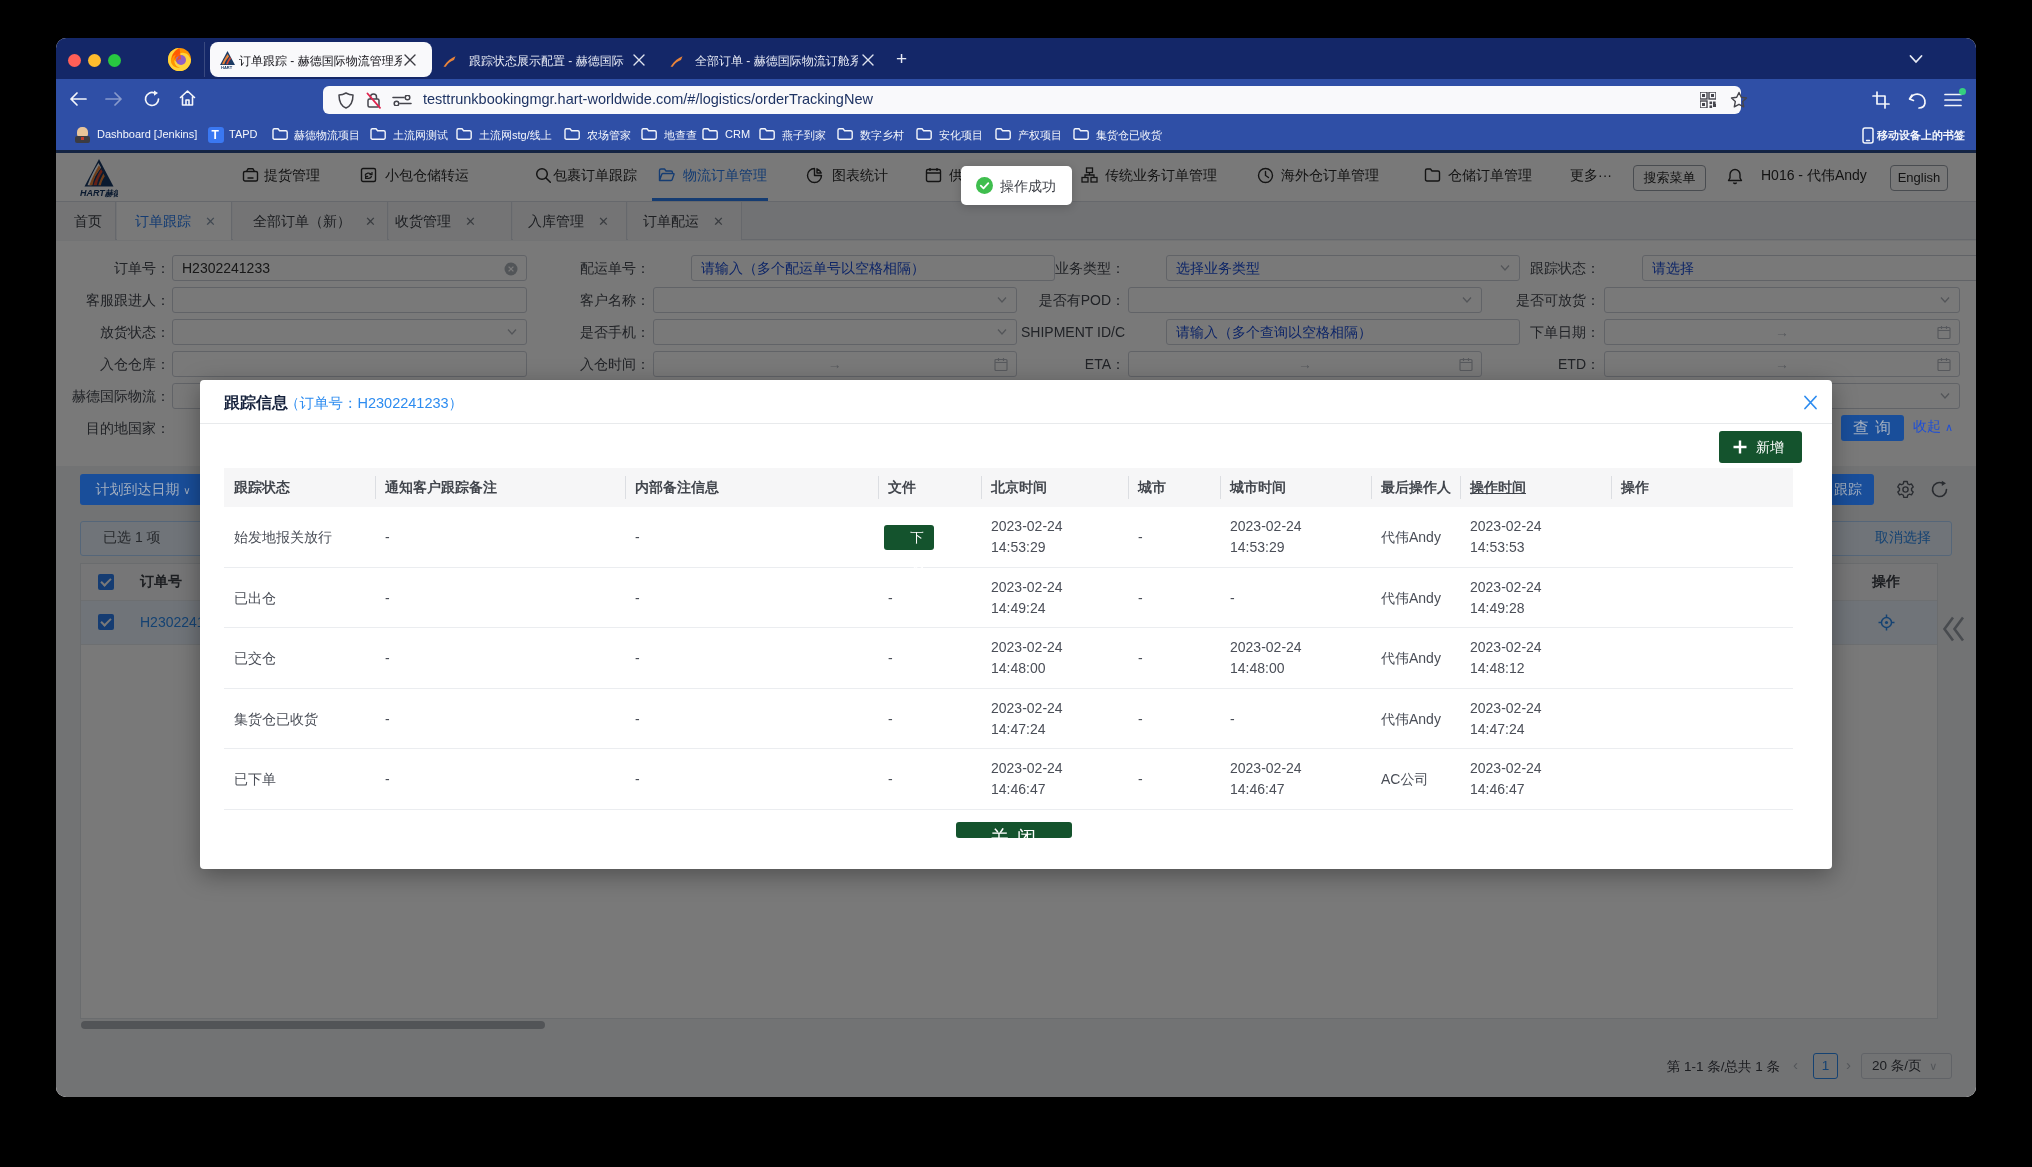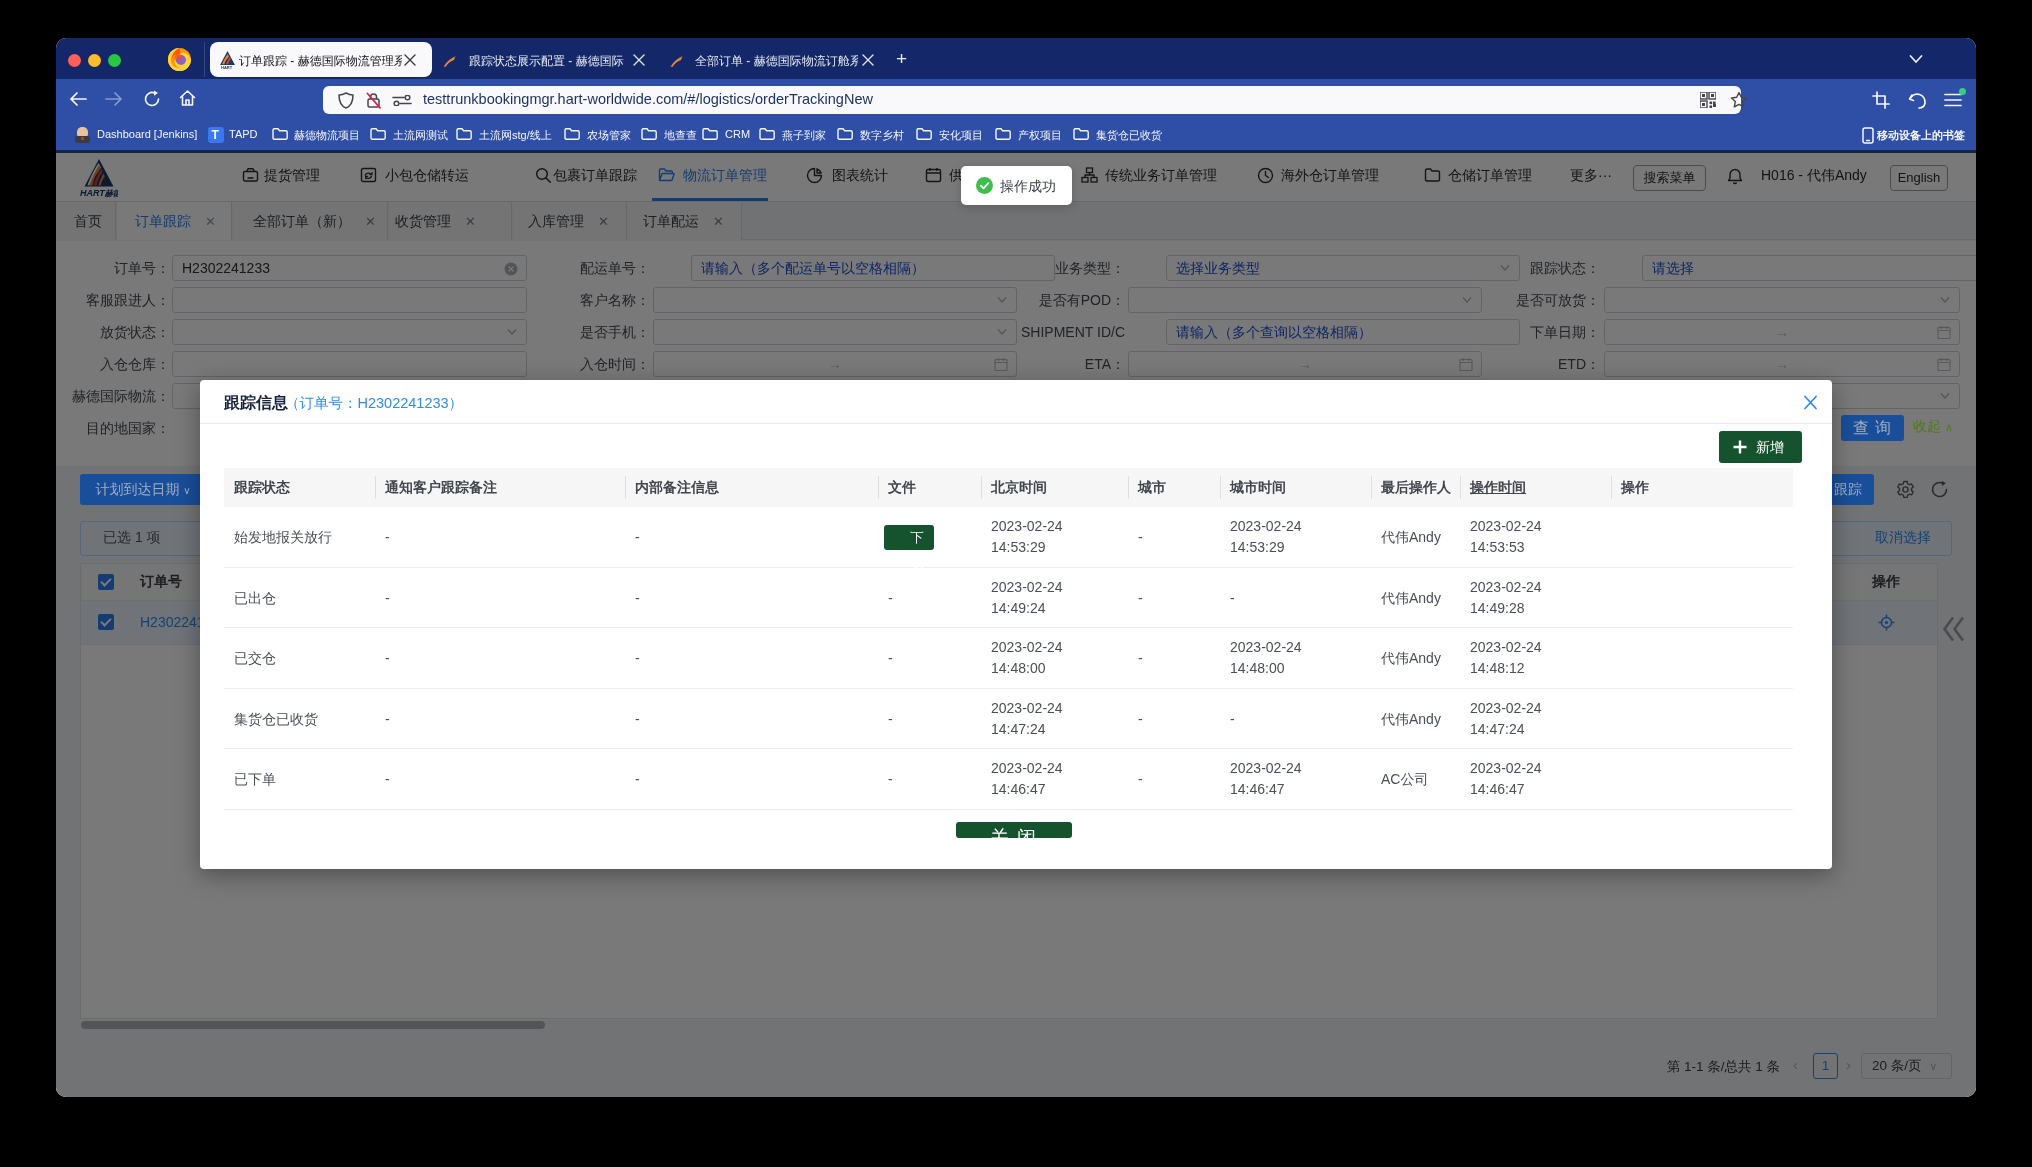--- a/index.html
+++ b/index.html
@@ -489,21 +489,21 @@
       <div class="abs" style="left:1500px; top:908px; width:224px; text-align:right; font-size:13.5px; color:#3c3f46;">第 1-1 条/总共 1 条</div>
       <div class="abs" style="left:1737px; top:906px; font-size:15px; color:#aeb3ba;">‹</div>
       <div class="abs" style="left:1757px; top:903px; width:25px; height:26px; border:1px solid #2d8cf0; border-radius:3px; color:#2d8cf0; font-size:13.5px; text-align:center; line-height:24px;">1</div>
       <div class="abs" style="left:1790px; top:906px; font-size:15px; color:#aeb3ba;">›</div>
       <div class="abs" style="left:1805px; top:903px; width:91px; height:26px; border:1px solid #ccd1d9; border-radius:3px; color:#3c3f46; font-size:13.5px; line-height:24px; padding-left:10px;">20 条/页 <span style="color:#aeb3ba; font-size:11px; margin-left:4px;">∨</span></div>
     </div>
     <div id="overlay"></div>
     <div class="abs" style="left:24px; top:324px; width:126px; height:31px; line-height:31px; font-size:14px; text-align:center; border-radius:3px; background:#194e9a; color:#a2aebf;">计划到达日期 <span style="font-size:10px;">∨</span></div>
     <div class="abs" style="left:1698px; top:324px; width:120px; height:31px; line-height:31px; font-size:14px; text-align:right; padding-right:12px; border-radius:3px; background:#194e9a; color:#a2aebf;">跟踪</div>
     <div class="abs" style="left:1785px; top:265px; width:63px; height:26px; line-height:26px; letter-spacing:6px; padding-left:5px; text-align:center; border-radius:3px; background:#194e9a; color:#a2aebf;">查询</div>
-    <div class="abs" style="left:1857px; top:268px; font-size:14px; color:#4d7c0f;">收起 <span style="font-size:11px;">∧</span></div>
+    <div class="abs" style="left:1857px; top:268px; font-size:14px; color:#1d4ed8;">收起 <span style="font-size:11px;">∧</span></div>
     <div id="modal">
       <div id="mhdr">
         <span style="position:absolute; left:24px; top:13px; font-size:16px; font-weight:bold; color:#17233d;">跟踪信息</span>
         <span style="position:absolute; left:85px; top:14px; font-size:14.5px; color:#2d8cf0;">（订单号：H2302241233）</span>
         <svg style="position:absolute; left:1604px; top:15px;" width="13" height="15" viewBox="0 0 13 15">
             <path d="M1 1.5 L12 13.5 M12 1.5 L1 13.5" stroke="#2d8cf0" stroke-width="1.7" stroke-linecap="round"></path>
           </svg>
       </div>
       <div class="bluebtn" style="left:1519px; top:51px; width:83px; height:32px; border-radius:3px;">
         <svg style="position:absolute; left:13px; top:8px;" width="16" height="16" viewBox="0 0 16 16">

